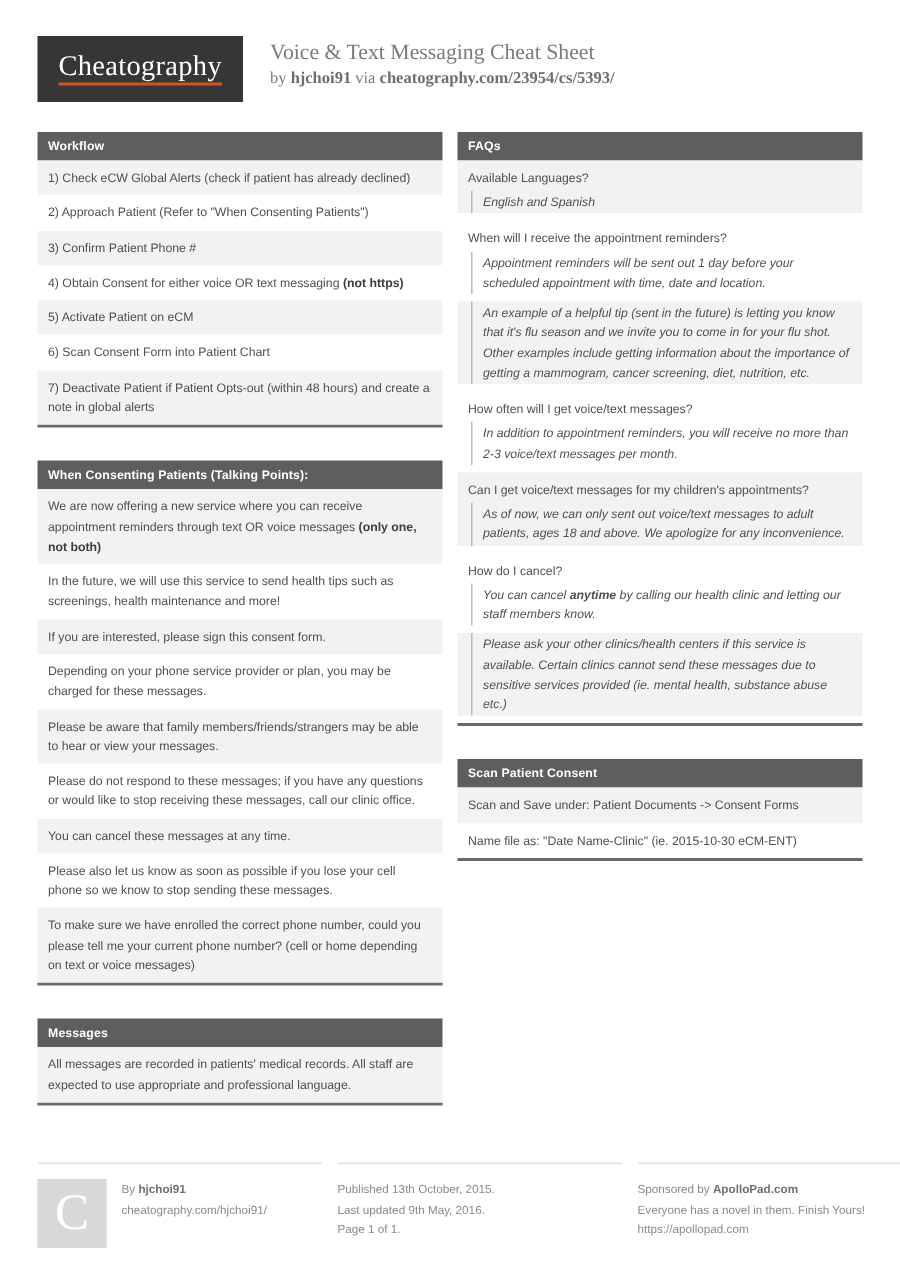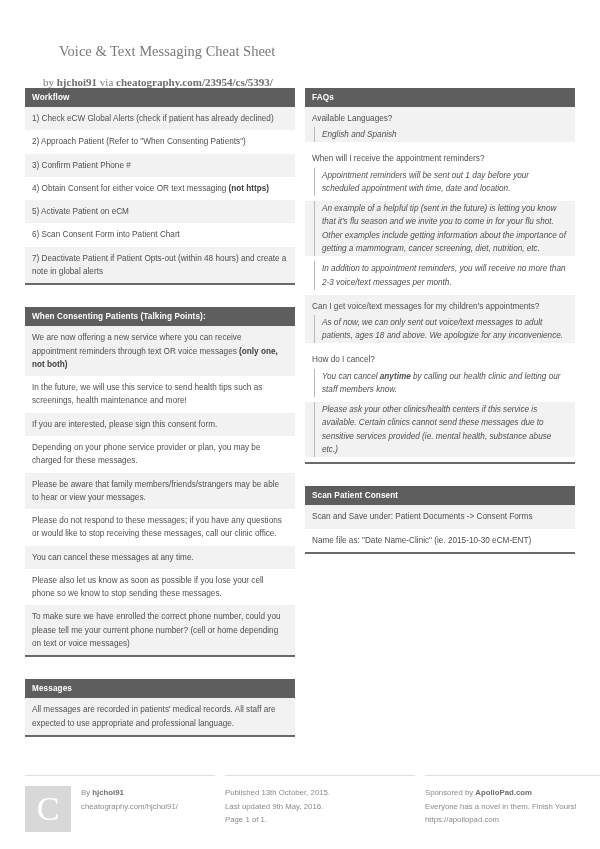--- a/index.html
+++ b/index.html
@@ -50,21 +50,21 @@
   .title-block {
     padding-left: 18px;
     padding-top: 2px;
   }
   .doc-title {
     font-family: "Liberation Serif", serif;
     font-size: 14.5px;
     color: #7a7a7a;
     line-height: 1.25;
     font-weight: normal;
-    margin: 16px;
+    margin: 0;
   }
   .doc-sub {
     font-family: "Liberation Serif", serif;
     font-size: 11px;
     color: #7a7a7a;
     margin-top: 2px;
   }
   .doc-sub b { color: #6e6e6e; font-weight: bold; }
 
   
@@ -149,20 +149,23 @@
   }
   .f-meta { padding-left: 10px; }
   .f-meta b, .fcol b { color: #6f6f6f; font-weight: bold; }
 </style>
 </head>
 <body>
 
 <div class="page">
 
   <div class="header">
+    <div class="logo-box">
+      <span class="logo-text">Cheatography</span>
+    </div>
     <div class="title-block">
       <h1 class="doc-title">Voice &amp; Text Messaging Cheat Sheet</h1>
       <div class="doc-sub">
         <span>by </span><b>hjchoi91</b><span> via </span><b>cheatography.com/23954/cs/5393/</b>
       </div>
     </div>
   </div>
 
   <div class="columns">
 
@@ -212,20 +215,21 @@
         <div class="faq-block">
           <div class="faq-q">When will I receive the appointment reminders?</div>
           <div class="faq-a">Appointment reminders will be sent out 1 day before your scheduled appointment with time, date and location.</div>
         </div>
 
         <div class="faq-block alt">
           <div class="faq-a">An example of a helpful tip (sent in the future) is letting you know that it's flu season and we invite you to come in for your flu shot. Other examples include getting information about the importance of getting a mammogram, cancer screening, diet, nutrition, etc.</div>
         </div>
 
         <div class="faq-block">
+          <div class="faq-q">How often will I get voice/text messages?</div>
           <div class="faq-a">In addition to appointment reminders, you will receive no more than 2-3 voice/text messages per month.</div>
         </div>
 
         <div class="faq-block alt">
           <div class="faq-q">Can I get voice/text messages for my children's appointments?</div>
           <div class="faq-a">As of now, we can only sent out voice/text messages to adult patients, ages 18 and above. We apologize for any inconvenience.</div>
         </div>
 
         <div class="faq-block">
           <div class="faq-q">How do I cancel?</div>

